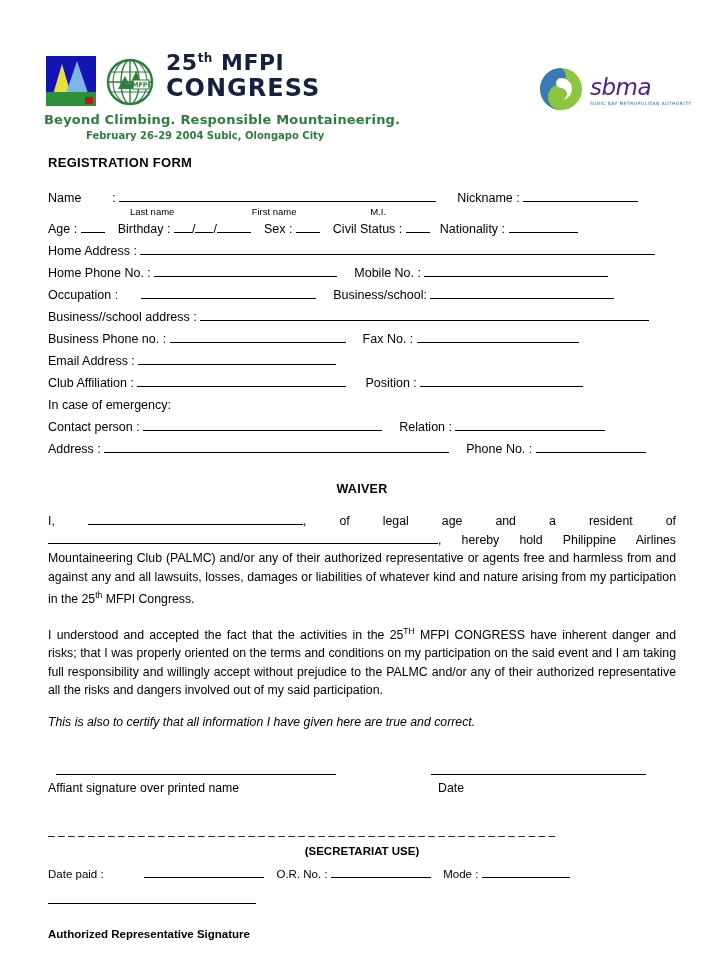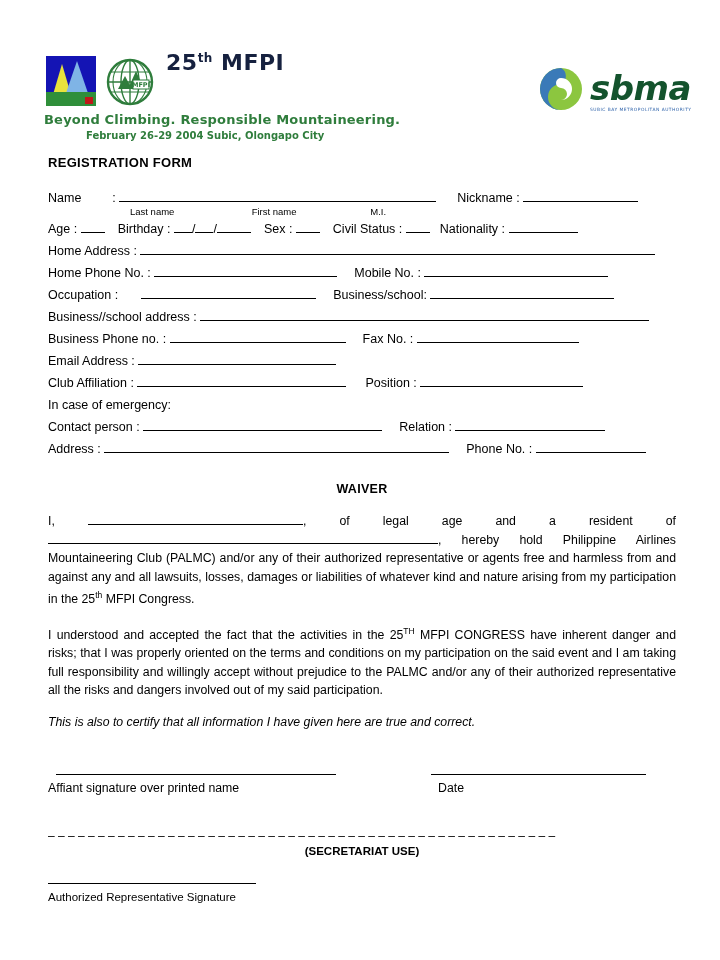--- a/index.html
+++ b/index.html
@@ -134,24 +134,24 @@
     left: 538px;
     top: 66px;
     display: flex;
     align-items: center;
   }
   .sbma-words {
     margin-left: 6px;
   }
   .sbma-name {
     font-family: "DejaVu Sans", sans-serif;
-    font-size: 34px;
-    font-weight: bold;
+    font-size: 23px;
+    font-weight: normal;
     font-style: italic;
-    color: #14532d;
+    color: #4c1d95;
     line-height: 1;
     letter-spacing: -0.5px;
   }
   .sbma-sub {
     font-family: "DejaVu Sans", sans-serif;
     font-size: 4.4px;
     color: #2a5fa8;
     letter-spacing: 0.5px;
     margin-top: 2px;
   }
@@ -275,21 +275,22 @@
   }
   .sec-sig-line {
     display: inline-block;
     border-bottom: 1px solid #000;
     width: 208px;
     height: 13px;
     margin-top: 6px;
   }
   .sec-sig-cap {
     font-size: 11.5px;
-    margin-top: 3px;
+    margin-top: 20px;
+    font-weight: bold;
   }
 </style>
 </head>
 <body>
 
 <div class="page">
 
   <div class="header">
 
     <div class="congress-logo">
@@ -314,20 +315,21 @@
           <rect x="27" y="22" width="16" height="9" fill="#ffffff" stroke="#2f7d3c" stroke-width="1"></rect>
           <text x="35" y="29" font-family="DejaVu Sans, sans-serif" font-size="6.5" font-weight="bold" fill="#2f7d3c" text-anchor="middle">MFPI</text>
         </svg>
       </div>
 
       <div class="congress-words">
         <div class="congress-line1">
           <span>25</span><span class="ord">th</span>
           <span>MFPI</span>
         </div>
+        <div class="congress-line2">CONGRESS</div>
       </div>
     </div>
 
     <div class="congress-tagline">Beyond Climbing. Responsible Mountaineering.</div>
     <div class="congress-date">February 26-29 2004 Subic, Olongapo City</div>
 
     <div class="sbma-logo">
       <div>
         <svg width="46" height="46" viewBox="0 0 46 46">
           <circle cx="23" cy="23" r="21" fill="#8cc63f"></circle>
@@ -463,20 +465,31 @@
       <div class="sig-line a"></div>
       <div class="sig-line b"></div>
       <div class="sig-cap a">Affiant signature over printed name</div>
       <div class="sig-cap b">Date</div>
     </div>
 
     <div class="divider">– – – – – – – – – – – – – – – – – – – – – – – – – – – – – – – – – – – – – – – – – – – – – – – – – – –</div>
 
     <div class="sec-title">(SECRETARIAT USE)</div>
 
+    <div class="sec-row">
+      <span>Date paid  :</span>
+      <span style="display:inline-block;width:34px"></span>
+      <span class="ul" style="width:120px"></span>
+      <span style="display:inline-block;width:6px"></span>
+      <span>O.R. No.  :</span>
+      <span class="ul" style="width:100px"></span>
+      <span style="display:inline-block;width:6px"></span>
+      <span>Mode  :</span>
+      <span class="ul" style="width:88px"></span>
+    </div>
 
     <div>
       <span class="sec-sig-line"></span>
     </div>
     <div class="sec-sig-cap">Authorized Representative Signature</div>
 
   </div>
 </div>
 
 </body></html>

